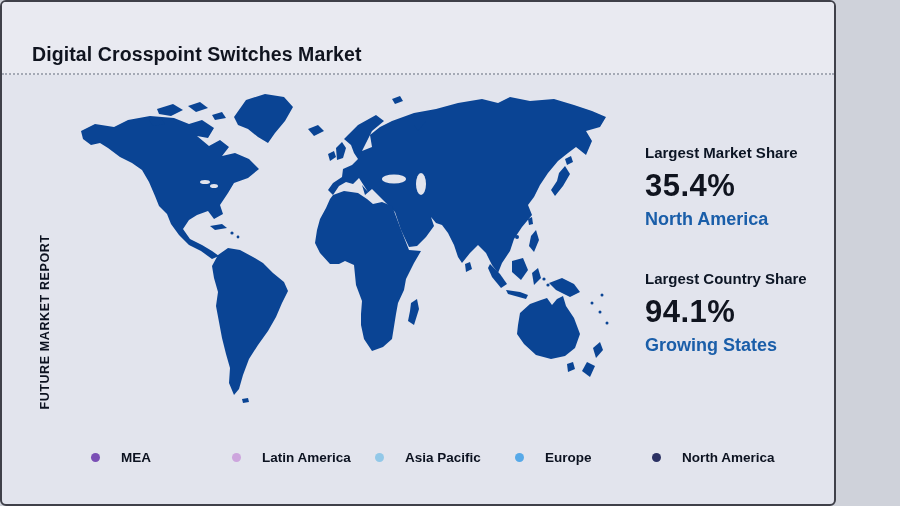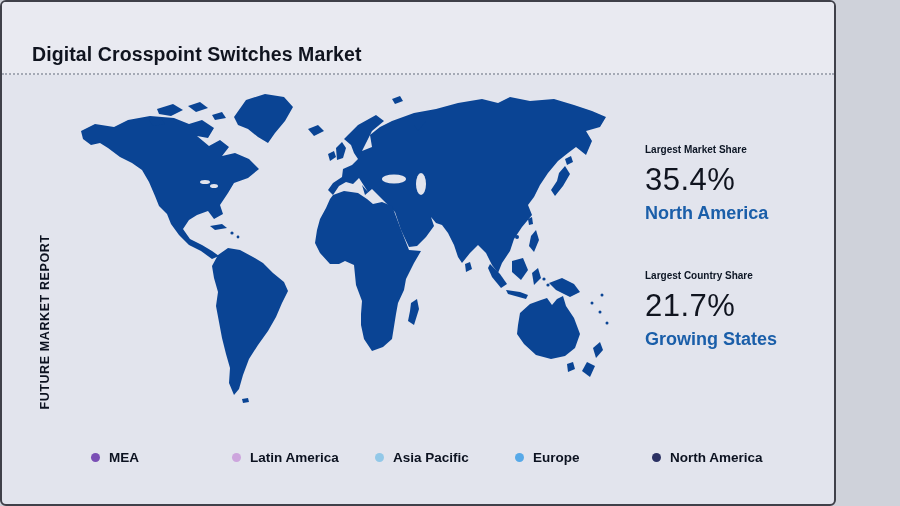--- a/index.html
+++ b/index.html
@@ -62,28 +62,28 @@
   .stats {
     position: absolute;
     left: 643px;
     top: 0;
     width: 250px;
   }
   .stat-block { position: absolute; left: 0; white-space: nowrap; }
   .stat-block.first  { top: 142px; }
   .stat-block.second { top: 268px; }
   .stat-label {
-    font-size: 10px;
+    font-size: 15px;
     font-weight: bold;
     color: #0c1524;
     margin-bottom: 9px;
   }
   .stat-value {
     font-size: 31px;
-    font-weight: normal;
+    font-weight: bold;
     color: #10141f;
     line-height: 1;
     margin-bottom: 8px;
     letter-spacing: 0.5px;
   }
   .stat-region {
     font-size: 18px;
     font-weight: bold;
     color: #1a5ea9;
   }
@@ -105,20 +105,21 @@
     height: 9px;
     border-radius: 50%;
     margin-right: 9px;
     flex: 0 0 auto;
   }
   .legend-item .lbl {
     font-size: 13.5px;
     font-weight: bold;
     color: #0c1220;
     white-space: nowrap;
+    margin-left: 12px;
   }
   .li-0 { left: 89px;  }
   .li-1 { left: 230px; }
   .li-2 { left: 373px; }
   .li-3 { left: 513px; text-align: right; }
   .li-4 { left: 650px; }
 </style>
 </head>
 <body>
 
@@ -205,21 +206,21 @@
   </div>
 
   <div class="stats">
     <div class="stat-block first">
       <div class="stat-label">Largest Market Share</div>
       <div class="stat-value">35.4%</div>
       <div class="stat-region">North America</div>
     </div>
     <div class="stat-block second">
       <div class="stat-label">Largest Country Share</div>
-      <div class="stat-value">21.7%</div>
+      <div class="stat-value">94.1%</div>
       <div class="stat-region">Growing States</div>
     </div>
   </div>
 
   <div class="legend">
     <div class="legend-item li-0">
       <span class="dot" style="background-color: rgb(122, 79, 181);"></span>
       <span class="lbl">MEA</span>
     </div>
     <div class="legend-item li-1">

